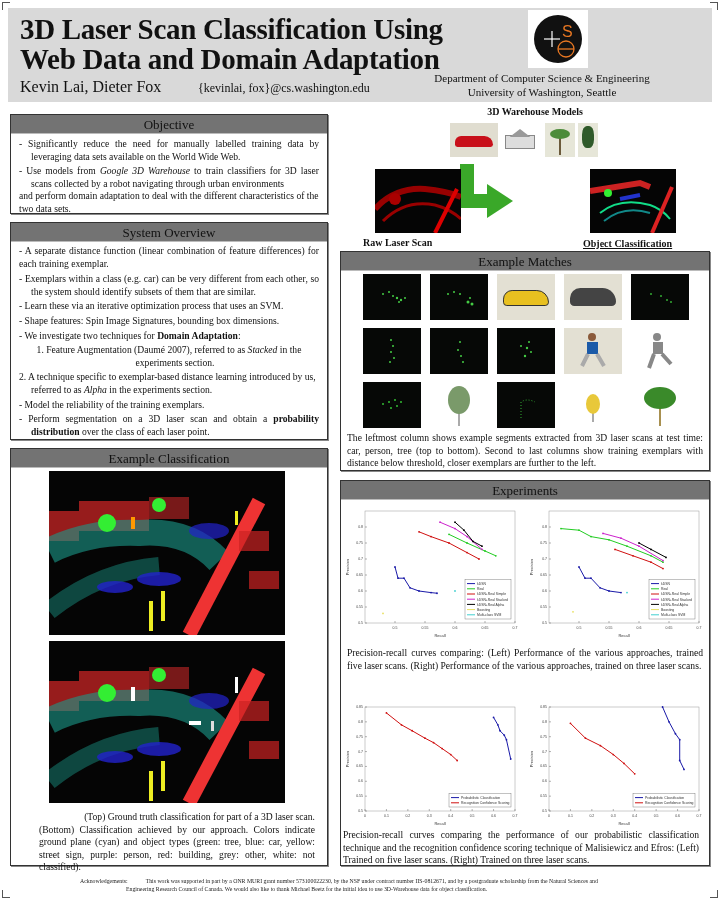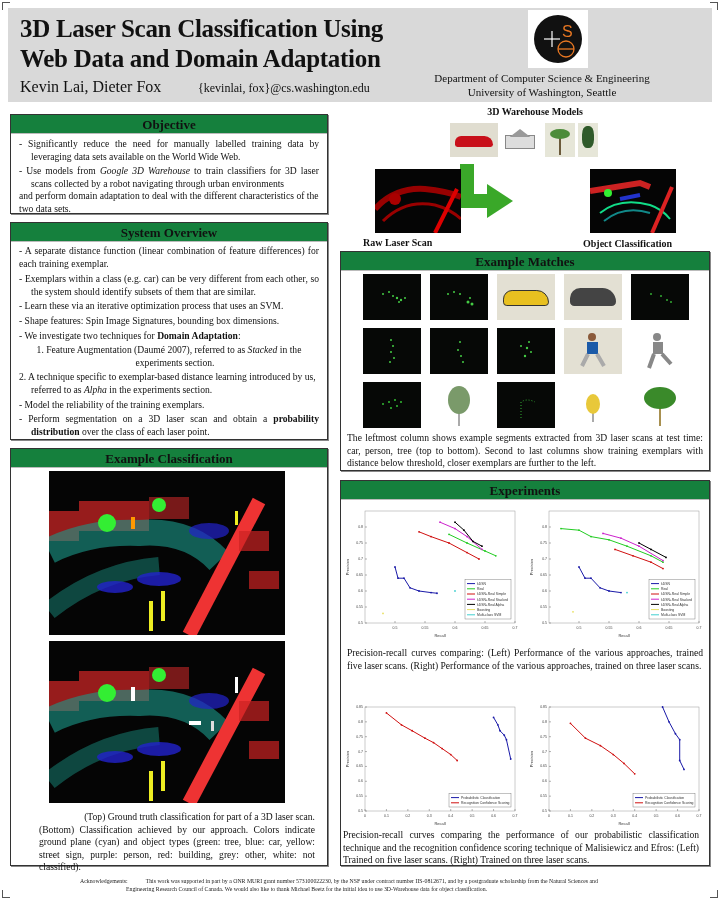--- a/index.html
+++ b/index.html
@@ -5,28 +5,28 @@
   * { box-sizing: border-box; margin: 0; padding: 0; }
   html, body { width: 720px; height: 900px; background: #fff; overflow: hidden; }
   body { font-family: "Liberation Serif", "DejaVu Serif", serif; color: #111; position: relative; }
   .corner { position: absolute; width: 8px; height: 8px; border-color: #555; border-style: solid; }
   .c-tl { left: 2px; top: 2px; border-width: 1px 0 0 1px; }
   .c-tr { right: 2px; top: 2px; border-width: 1px 1px 0 0; }
   .c-bl { left: 2px; bottom: 2px; border-width: 0 0 1px 1px; }
   .c-br { right: 2px; bottom: 2px; border-width: 0 1px 1px 0; }
 
   .header { position: absolute; left: 8px; top: 8px; width: 704px; height: 94px; background: #d9d9d9; }
-  .title { position: absolute; left: 12px; top: 6px; font-size: 25px; font-weight: bold; line-height: 30px; letter-spacing: -0.3px; }
+  .title { position: absolute; left: 12px; top: 6px; font-size: 29px; font-weight: bold; line-height: 30px; letter-spacing: -0.3px; }
   .authors { position: absolute; left: 12px; top: 70px; font-size: 16px; }
   .emails { position: absolute; left: 190px; top: 73px; font-size: 12px; }
   .logo { position: absolute; left: 520px; top: 2px; width: 60px; height: 58px; background: #fff; display:flex; align-items:center; justify-content:center; }
   .dept { position: absolute; left: 414px; top: 63px; width: 240px; text-align: center; font-size: 11px; line-height: 14px; }
 
   .panel { position: absolute; border: 1.5px solid #333; background: #fff; box-shadow: 1px 1px 0 #888; }
-  .panel-title { background: #15803d; text-align: center; font-weight: bold; font-size: 13px; height: 19px; line-height: 19px; border-bottom: 1px solid #bbb; }
+  .panel-title { background: #737373; text-align: center; font-weight: normal; font-size: 13px; height: 19px; line-height: 19px; border-bottom: 1px solid #bbb; }
   .panel-body { padding: 3px 8px; font-size: 9.6px; line-height: 12.6px; text-align: justify; }
   .bullet { padding-left: 12px; text-indent: -12px; margin-bottom: 2px; }
   .plain { margin-bottom: 1px; }
 
   .img-dark { background: #050505; position: absolute; overflow: hidden; }
   .caption { font-size: 9.6px; line-height: 12.6px; text-align: justify; }
 
   .match-grid { position: absolute; left: 22px; top: 22px; display: grid; grid-template-columns: repeat(5, 58px); grid-auto-rows: 46px; column-gap: 9px; row-gap: 8px; }
   .thumb { width: 58px; height: 46px; position: relative; overflow: hidden; }
   .thumb.scan { background: #060806; }
@@ -111,21 +111,21 @@
     <svg width="86" height="64">
       <path d="M0 22 L50 14 L60 18" stroke="#c22" stroke-width="6" fill="none"></path>
       <path d="M10 44 Q30 28 60 36 Q72 40 80 50" stroke="#1d8" stroke-width="2" fill="none"></path>
       <path d="M14 52 Q34 36 60 44" stroke="#188" stroke-width="2" fill="none"></path>
       <path d="M30 30 L50 26" stroke="#23c" stroke-width="4"></path>
       <path d="M62 64 L82 18" stroke="#d22" stroke-width="4"></path>
       <circle cx="18" cy="24" r="4" fill="#3e3"></circle>
     </svg>
   </div>
   <div style="position:absolute; left:18px; top:131px; font-size:10px; font-weight:bold;">Raw Laser Scan</div>
-  <div style="position:absolute; left:238px; top:132px; font-size:10px; font-weight:bold;">Object Classification</div>
+  <div style="position:absolute; left:238px; top:132px; font-size:10px; font-weight:bold;text-decoration:underline;">Object Classification</div>
 </div>
 
 <div class="panel" style="left:10px; top:222px; width:318px; height:218px;">
   <div class="panel-title">System Overview</div>
   <div class="panel-body">
     <div class="plain" style="margin-bottom:3px;">-  A separate distance function (linear combination of feature differences) for each training exemplar.</div>
     <div class="bullet">-  Exemplars within a class (e.g. car) can be very different from each other, so the system should identify subsets of them that are similar.</div>
     <div class="bullet">-  Learn these via an iterative optimization process that uses an SVM.</div>
     <div class="bullet">-  Shape features: Spin Image Signatures, bounding box dimensions.</div>
     <div class="bullet"><span>-  We investigate two techniques for </span><b>Domain Adaptation</b><span>:</span></div>

